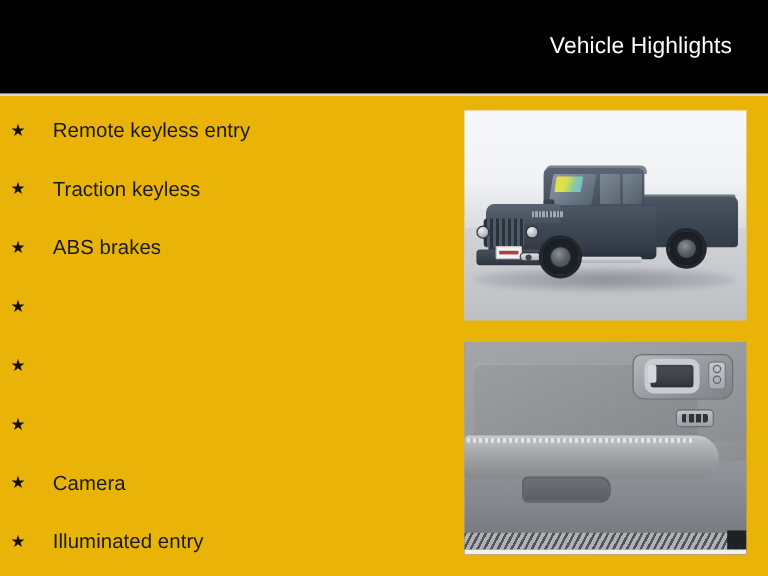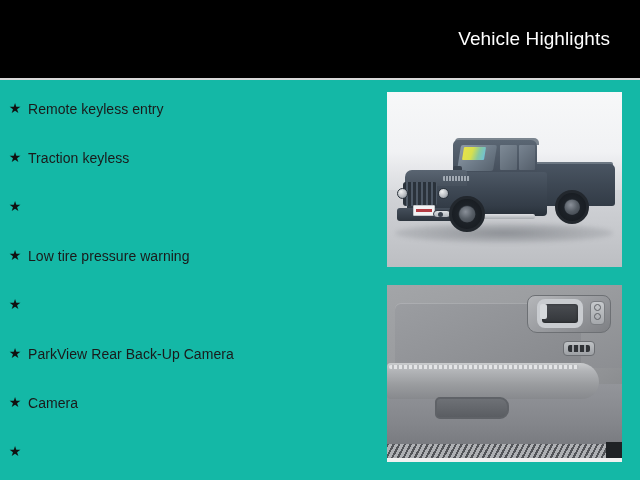--- a/index.html
+++ b/index.html
@@ -12,21 +12,21 @@
     height: 480px;
     overflow: hidden;
     background: #ffffff;
     font-family: "Liberation Sans", sans-serif;
     -webkit-font-smoothing: antialiased;
   }
   .page {
     position: relative;
     width: 640px;
     height: 480px;
-    background: #14b8a6;
+    background: #eab308;
   }
 
   
   .header-bar {
     position: absolute;
     left: 0;
     top: 0;
     width: 640px;
     height: 78px;
     background: #000000;
@@ -75,24 +75,25 @@
     left: 8px;
     top: 0;
     width: 14px;
     height: 49px;
     line-height: 49px;
     font-size: 14px;
     color: #111111;
     text-align: center;
   }
   .highlight-label {
-    font-size: 14px;
+    font-size: 17px;
     color: #1a1a1a;
     line-height: 49px;
     letter-spacing: 0.05px;
+    margin-left: 16px;
   }
 
   
   .photo {
     position: absolute;
     overflow: hidden;
     background: #e9eaec;
   }
   .photo-exterior {
     left: 387px;
@@ -542,38 +543,38 @@
     <li class="highlight-item">
       <span class="bullet-star">★</span>
       <span class="highlight-label">Remote keyless entry</span>
     </li>
     <li class="highlight-item">
       <span class="bullet-star">★</span>
       <span class="highlight-label">Traction keyless</span>
     </li>
     <li class="highlight-item">
       <span class="bullet-star">★</span>
-    </li>
-    <li class="highlight-item">
-      <span class="bullet-star">★</span>
-      <span class="highlight-label">Low tire pressure warning</span>
-    </li>
-    <li class="highlight-item">
-      <span class="bullet-star">★</span>
-    </li>
-    <li class="highlight-item">
-      <span class="bullet-star">★</span>
-      <span class="highlight-label">ParkView Rear Back-Up Camera</span>
+      <span class="highlight-label">ABS brakes</span>
+    </li>
+    <li class="highlight-item">
+      <span class="bullet-star">★</span>
+    </li>
+    <li class="highlight-item">
+      <span class="bullet-star">★</span>
+    </li>
+    <li class="highlight-item">
+      <span class="bullet-star">★</span>
     </li>
     <li class="highlight-item">
       <span class="bullet-star">★</span>
       <span class="highlight-label">Camera</span>
     </li>
     <li class="highlight-item">
       <span class="bullet-star">★</span>
+      <span class="highlight-label">Illuminated entry</span>
     </li>
   </ul>
 
   <div class="photo photo-exterior">
     <div class="ex-floor"></div>
     <div class="ex-shadow"></div>
     <div class="truck">
       <div class="tr-bedrail"></div>
       <div class="tr-bed"></div>
       <div class="tr-roof"></div>

